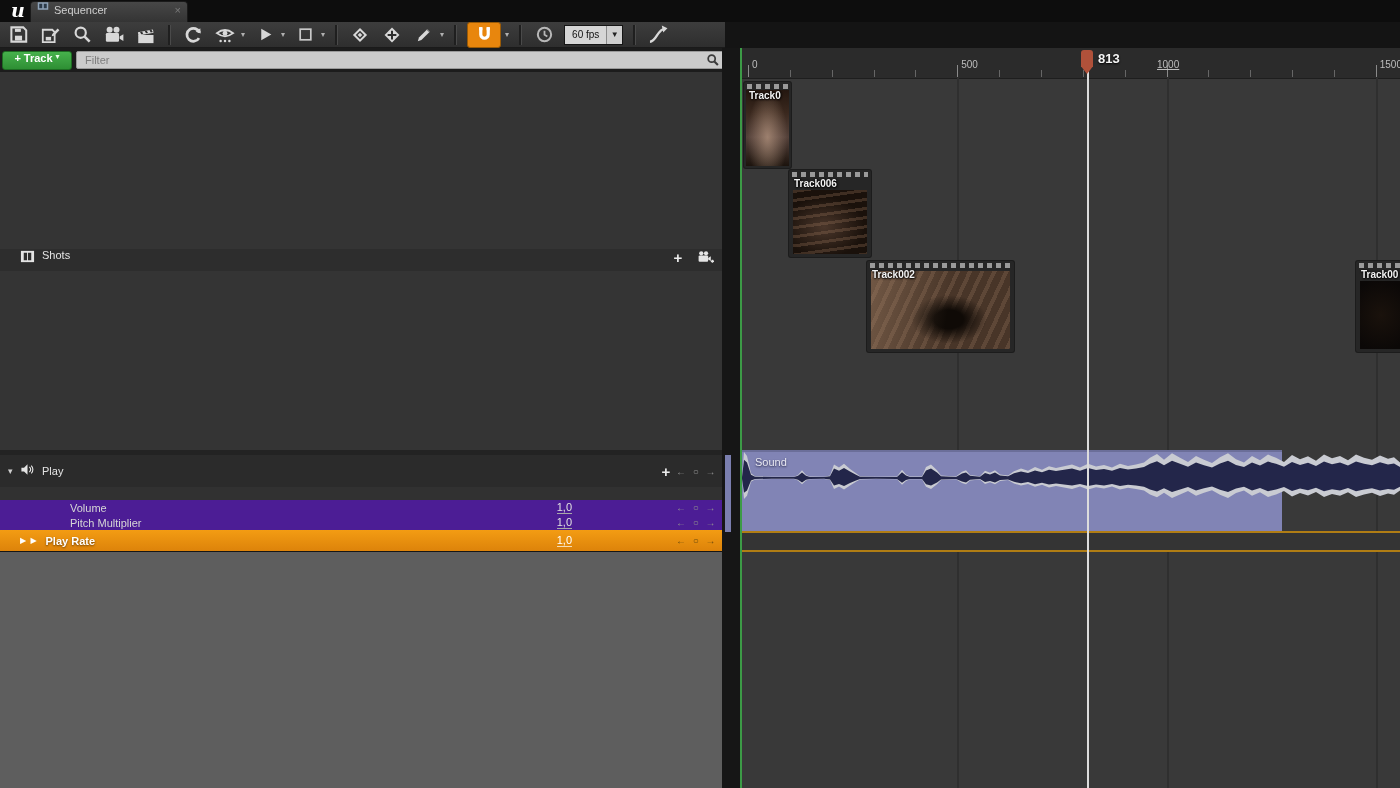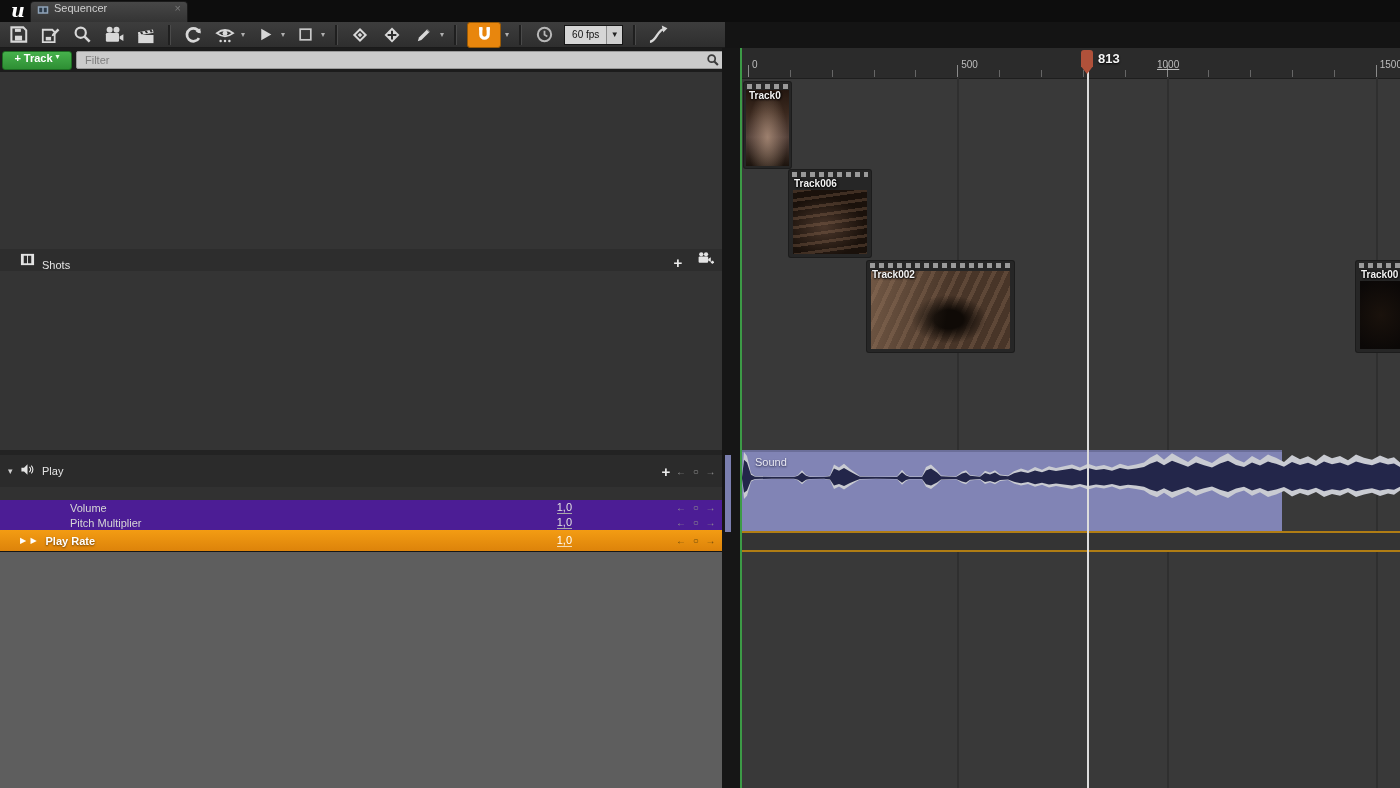--- a/index.html
+++ b/index.html
@@ -5,21 +5,21 @@
   html,body{margin:0;padding:0;background:#222;}
   .stage{position:relative;width:1400px;height:788px;overflow:hidden;
     font-family:"Liberation Sans","DejaVu Sans",sans-serif;background:#161616;-webkit-font-smoothing:antialiased;}
   .abs{position:absolute;}
 
   
   .titlebar{left:0;top:0;width:1400px;height:22px;background:#0d0d0d;}
   .ue-logo{left:6px;top:-2px;width:24px;height:24px;color:#fff;font-family:"DejaVu Serif",serif;
     font-style:italic;font-weight:bold;font-size:19px;line-height:24px;text-align:center;}
   .tab{left:30px;top:1px;width:158px;height:21px;background:linear-gradient(#474747,#343434);
-    border-radius:4px 4px 0 0;display:flex;align-items:flex-start;padding:0 6px;box-sizing:border-box;border:1px solid #1a1a1a;border-bottom:none;}
+    border-radius:4px 4px 0 0;display:flex;align-items:flex-end;padding:6px 6px;box-sizing:border-box;border:1px solid #1a1a1a;border-bottom:none;}
   .tab-title{color:#cfcfcf;font-size:11px;margin-left:5px;flex:1;}
   .tab-close{color:#7a7a7a;font-size:11px;}
 
   
   .topdark{left:0;top:22px;width:1400px;height:26px;background:#141414;}
   .toolbar{left:0;top:22px;width:725px;height:26px;background:linear-gradient(#3d3d3d,#2e2e2e);
     border-bottom:1px solid #1a1a1a;display:flex;align-items:center;padding-left:6px;box-sizing:border-box;gap:8px;}
   .tbtn{width:24px;height:22px;display:flex;align-items:center;justify-content:center;flex:0 0 auto;}
   .tbtn svg{display:block;}
   .dd{font-size:8px;color:#b0b0b0;margin-left:-4px;flex:0 0 auto;}
@@ -37,21 +37,21 @@
     border:1px solid #1d6b22;border-radius:3px;color:#fff;font-size:11px;font-weight:bold;
     display:flex;justify-content:center;gap:3px;box-sizing:border-box;}
   .track-caret{font-size:8px;color:#eaffea;}
   .filter-input{left:76px;top:51px;width:712px;height:18px;background:#cbcbcb;border:1px solid #9a9a9a;
     border-radius:2px;font-size:11px;color:#333;padding:0 20px 0 8px;box-sizing:border-box;outline:none;}
   .filter-input::placeholder{color:#7d7d7d;}
   .filter-glass{left:706px;top:53px;width:14px;height:14px;}
 
   
   .outliner{left:0;top:72px;width:722px;height:378px;background:#343434;}
-  .shots-row{left:0;top:249px;width:722px;height:22px;background:#2d2d2d;display:flex;align-items:flex-end;}
+  .shots-row{left:0;top:249px;width:722px;height:22px;background:#2d2d2d;display:flex;align-items:flex-start;}
   .shots-icon{margin-left:20px;}
   .row-label{color:#e4e4e4;font-size:11px;margin-left:7px;flex:1;}
   .plus{color:#ececec;font-size:15px;font-weight:bold;width:20px;text-align:center;}
   .keynav{color:#8f8f8f;font-size:10px;letter-spacing:2px;width:40px;text-align:center;white-space:nowrap;}
   .audio-sep{left:0;top:450px;width:722px;height:5px;background:#232323;}
   .audio-head{left:0;top:455px;width:722px;height:32px;background:#2b2b2b;display:flex;align-items:center;}
   .expander{color:#cfcfcf;font-size:9px;margin-left:8px;width:12px;}
   .audio-gap{left:0;top:487px;width:722px;height:13px;background:#313131;}
   .props{left:0;top:500px;width:722px;}
   .prop-row{width:722px;height:15px;background:#4c1d95;display:flex;align-items:center;}

